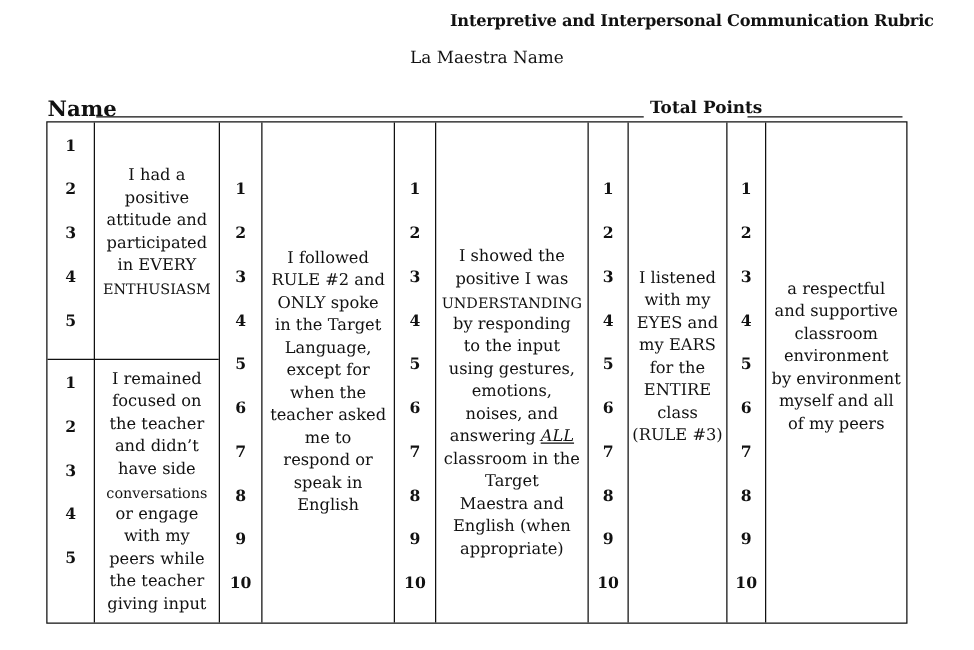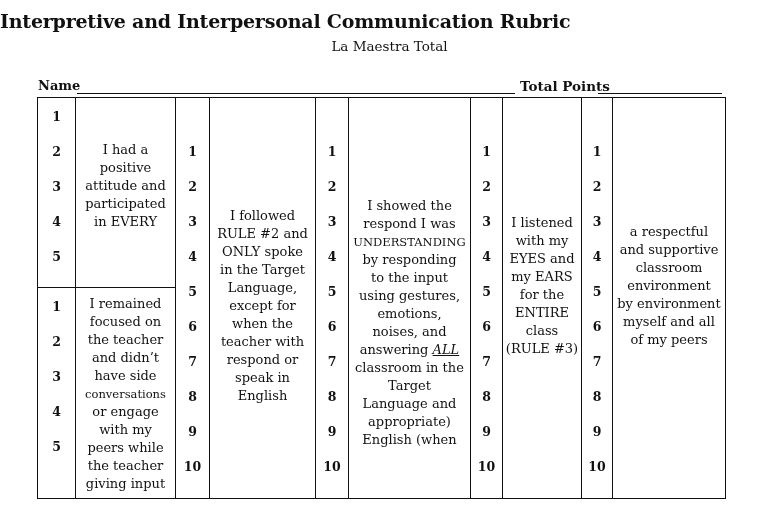--- a/index.html
+++ b/index.html
@@ -1,42 +1,42 @@
 <!DOCTYPE html>
 <html><head>
 <meta charset="utf-8">
 <style>
   html, body { margin:0; padding:0; background:#ffffff; }
   body { width:779px; height:520px; position:relative; overflow:hidden;
          font-family:"DejaVu Serif", "Liberation Serif", serif; color:#111; }
-  .title { position:absolute; left:0; width:747px; top:10px; text-align:left;
-           font-size:19px; font-weight:bold; letter-spacing:-0.2px; }
+  .title { position:absolute; left:0; width:747px; top:10px; text-align:right;
+           font-size:13px; font-weight:bold; letter-spacing:-0.2px; }
   .subtitle { position:absolute; left:0; width:779px; top:38px; text-align:center;
               font-size:13.5px; }
-  .name-line { position:absolute; left:38px; top:78px; font-size:13px; font-weight:bold; white-space:nowrap; }
+  .name-line { position:absolute; left:38px; top:78px; font-size:17px; font-weight:bold; white-space:nowrap; }
   .name-rule { position:absolute; left:77px; top:93px; width:438px; border-top:1px solid #111; }
   .points-label { position:absolute; left:520px; top:78px; font-size:13.5px; font-weight:bold; white-space:nowrap; }
   .points-rule { position:absolute; left:598px; top:93px; width:124px; border-top:1px solid #111; }
 
   .table { position:absolute; left:37px; top:97px; width:689px; height:402px;
            border:1.5px solid #111; box-sizing:border-box; }
   .vline { position:absolute; top:0; bottom:0; border-left:1.5px solid #111; }
   .hline { position:absolute; border-top:1.5px solid #111; }
 
   .num { position:absolute; font-size:12.5px; font-weight:bold; text-align:center; transform:translateY(-50%); }
   .desc { position:absolute; text-align:center; font-size:13px; font-weight:normal; line-height:18px;
           transform:translateY(-50%); }
   .desc .caps { font-size:11.5px; }
   .desc .all { font-style:italic; text-decoration:underline; }
 </style>
 </head>
 <body>
 
 <div class="title">Interpretive and Interpersonal Communication Rubric</div>
-<div class="subtitle">La Maestra Total</div>
+<div class="subtitle">La Maestra Name</div>
 
 <div class="name-line">Name</div>
 <div class="name-rule"></div>
 <div class="points-label">Total Points</div>
 <div class="points-rule"></div>
 
 <div class="table" id="rubric">
 
   <div class="vline" style="left:37px"></div>
   <div class="vline" style="left:137px"></div>
@@ -55,20 +55,21 @@
     <div class="num" style="left:0;width:37px;top:53px">2</div>
     <div class="num" style="left:0;width:37px;top:88px">3</div>
     <div class="num" style="left:0;width:37px;top:123px">4</div>
     <div class="num" style="left:0;width:37px;top:158px">5</div>
     <div class="desc" style="left:38px;width:99px;top:88px">
       <div>I had a</div>
       <div>positive</div>
       <div>attitude and</div>
       <div>participated</div>
       <div>in EVERY</div>
+      <div class="caps">ENTHUSIASM</div>
     </div>
   </div>
 
   <div>
     <div class="num" style="left:0;width:37px;top:208px">1</div>
     <div class="num" style="left:0;width:37px;top:243px">2</div>
     <div class="num" style="left:0;width:37px;top:278px">3</div>
     <div class="num" style="left:0;width:37px;top:313px">4</div>
     <div class="num" style="left:0;width:37px;top:348px">5</div>
     <div class="desc" style="left:38px;width:99px;top:296px">
@@ -98,53 +99,54 @@
     <div class="num" style="left:138px;width:33px;top:333px">9</div>
     <div class="num" style="left:138px;width:33px;top:368px">10</div>
     <div class="desc" style="left:172px;width:105px;top:208px">
       <div>I followed</div>
       <div>RULE #2 and</div>
       <div>ONLY spoke</div>
       <div>in the Target</div>
       <div>Language,</div>
       <div>except for</div>
       <div>when the</div>
-      <div>teacher with</div>
+      <div>teacher asked</div>
+      <div>me to</div>
       <div>respond or</div>
       <div>speak in</div>
       <div>English</div>
     </div>
   </div>
 
   <div>
     <div class="num" style="left:278px;width:32px;top:53px">1</div>
     <div class="num" style="left:278px;width:32px;top:88px">2</div>
     <div class="num" style="left:278px;width:32px;top:123px">3</div>
     <div class="num" style="left:278px;width:32px;top:158px">4</div>
     <div class="num" style="left:278px;width:32px;top:193px">5</div>
     <div class="num" style="left:278px;width:32px;top:228px">6</div>
     <div class="num" style="left:278px;width:32px;top:263px">7</div>
     <div class="num" style="left:278px;width:32px;top:298px">8</div>
     <div class="num" style="left:278px;width:32px;top:333px">9</div>
     <div class="num" style="left:278px;width:32px;top:368px">10</div>
     <div class="desc" style="left:311px;width:121px;top:225px">
       <div>I showed the</div>
-      <div>respond I was</div>
+      <div>positive I was</div>
       <div class="caps">UNDERSTANDING</div>
       <div>by responding</div>
       <div>to the input</div>
       <div>using gestures,</div>
       <div>emotions,</div>
       <div>noises, and</div>
       <div class="has-all">answering <span class="all">ALL</span></div>
       <div>classroom in the</div>
       <div>Target</div>
-      <div>Language and</div>
+      <div>Maestra and</div>
+      <div>English (when</div>
       <div>appropriate)</div>
-      <div>English (when</div>
     </div>
   </div>
 
   <div>
     <div class="num" style="left:433px;width:31px;top:53px">1</div>
     <div class="num" style="left:433px;width:31px;top:88px">2</div>
     <div class="num" style="left:433px;width:31px;top:123px">3</div>
     <div class="num" style="left:433px;width:31px;top:158px">4</div>
     <div class="num" style="left:433px;width:31px;top:193px">5</div>
     <div class="num" style="left:433px;width:31px;top:228px">6</div>

